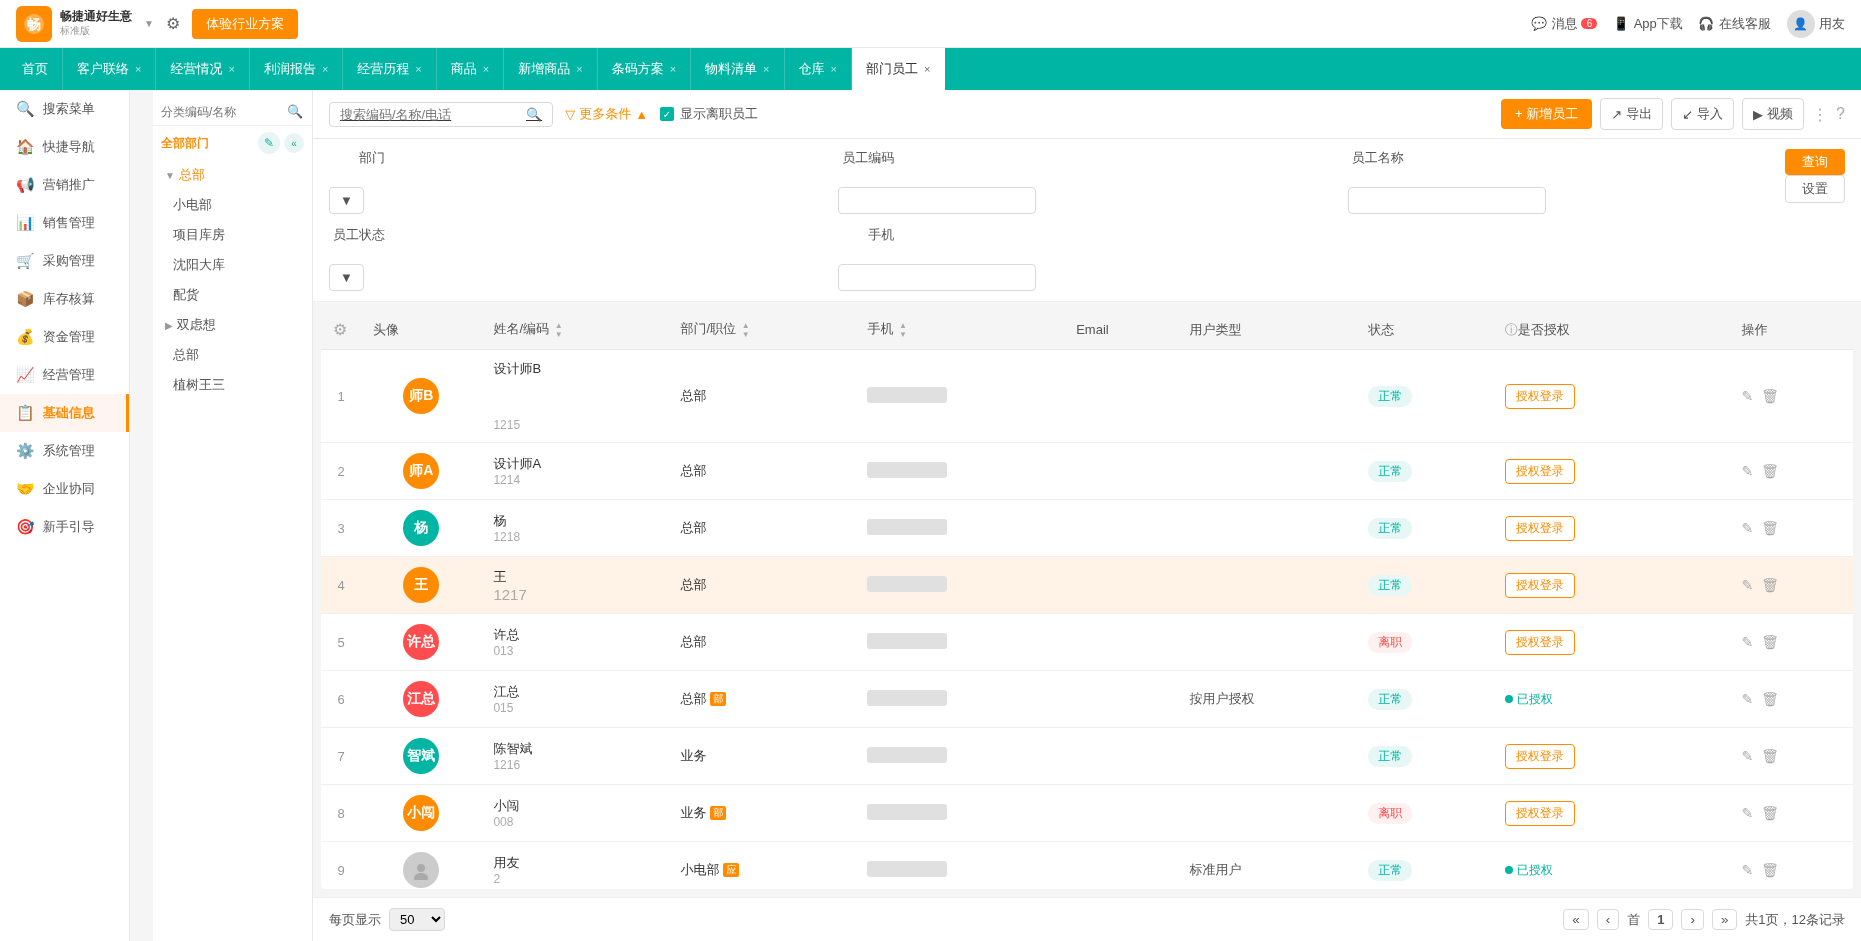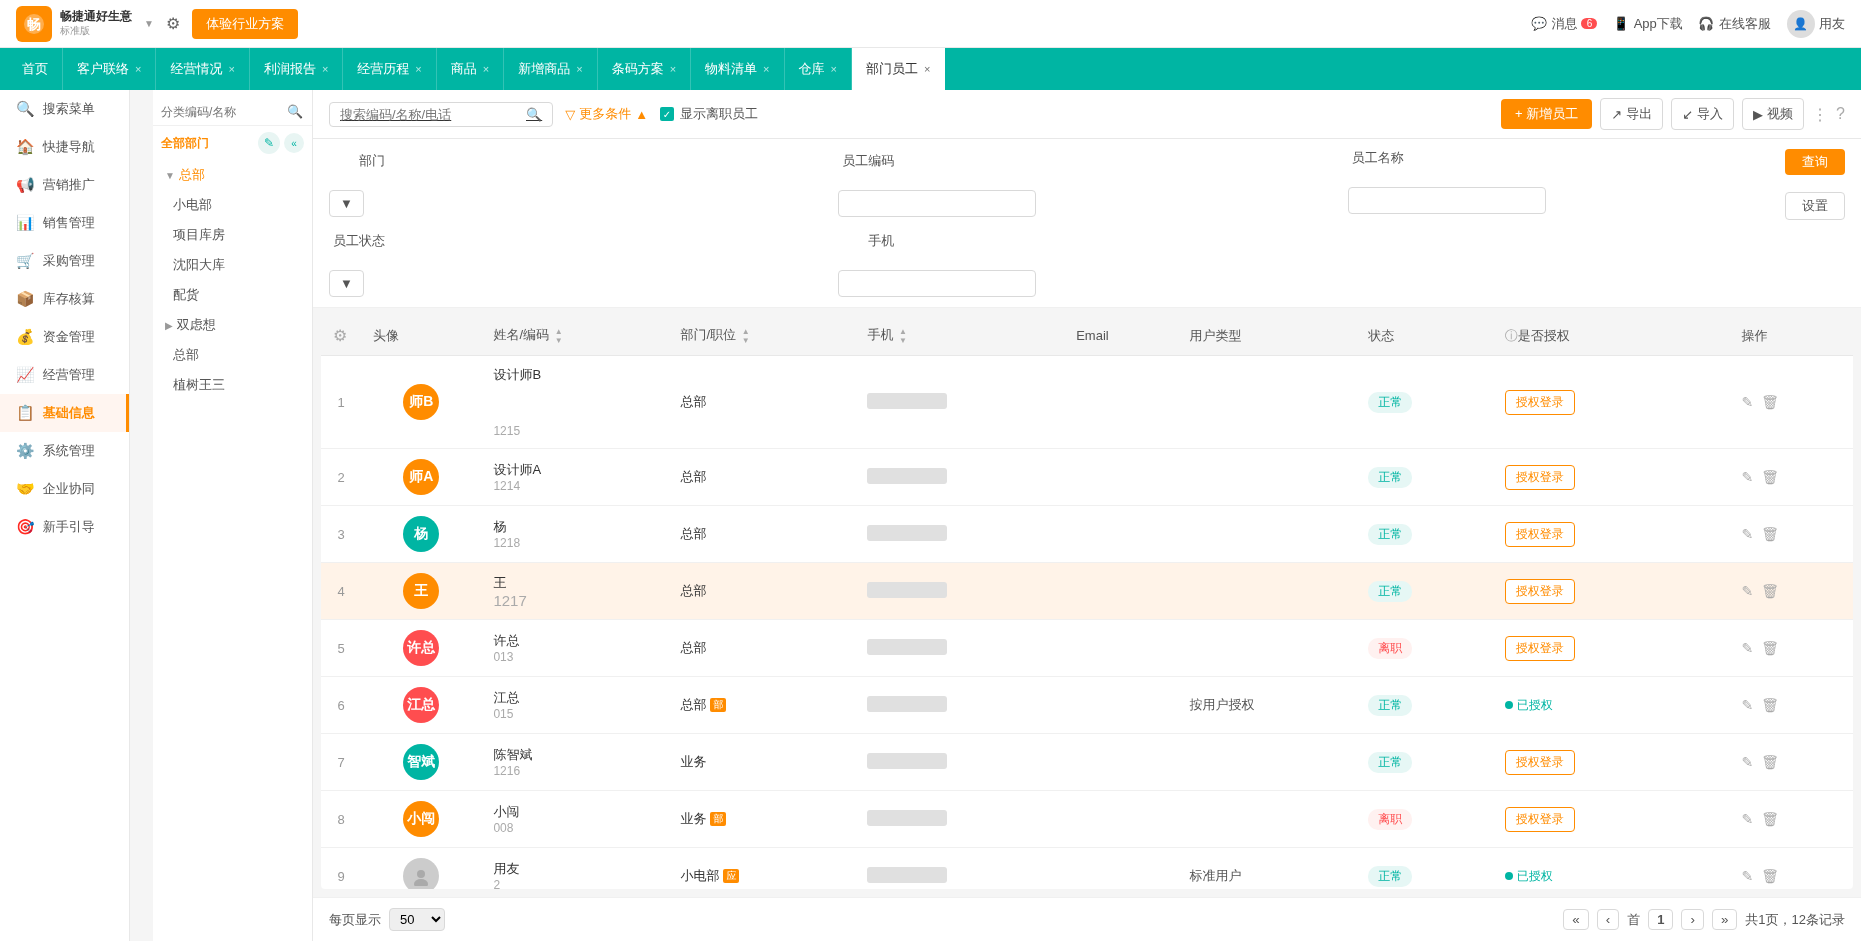--- a/index.html
+++ b/index.html
@@ -331,21 +331,21 @@
         </div>
         <div class="filter-item">
           <span class="filter-label">员工编码</span>
           <input class="filter-input" type="text" style="">
         </div>
         <div style="display:flex;align-items:flex-start;gap:8px;">
           <div class="filter-item" style="flex:1;">
             <span class="filter-label">员工名称</span>
             <input class="filter-input" type="text" style="">
           </div>
-          <div style="display:flex;flex-direction:column;gap:17px;">
+          <div style="display:flex;flex-direction:column;gap:0;">
             <button class="btn-query">查询</button>
             <button class="btn-set">设置</button>
           </div>
         </div>
         <div class="filter-item">
           <span class="filter-label">员工状态</span>
           <div class="filter-select">
             <span></span>
             <span>▼</span>
           </div>

